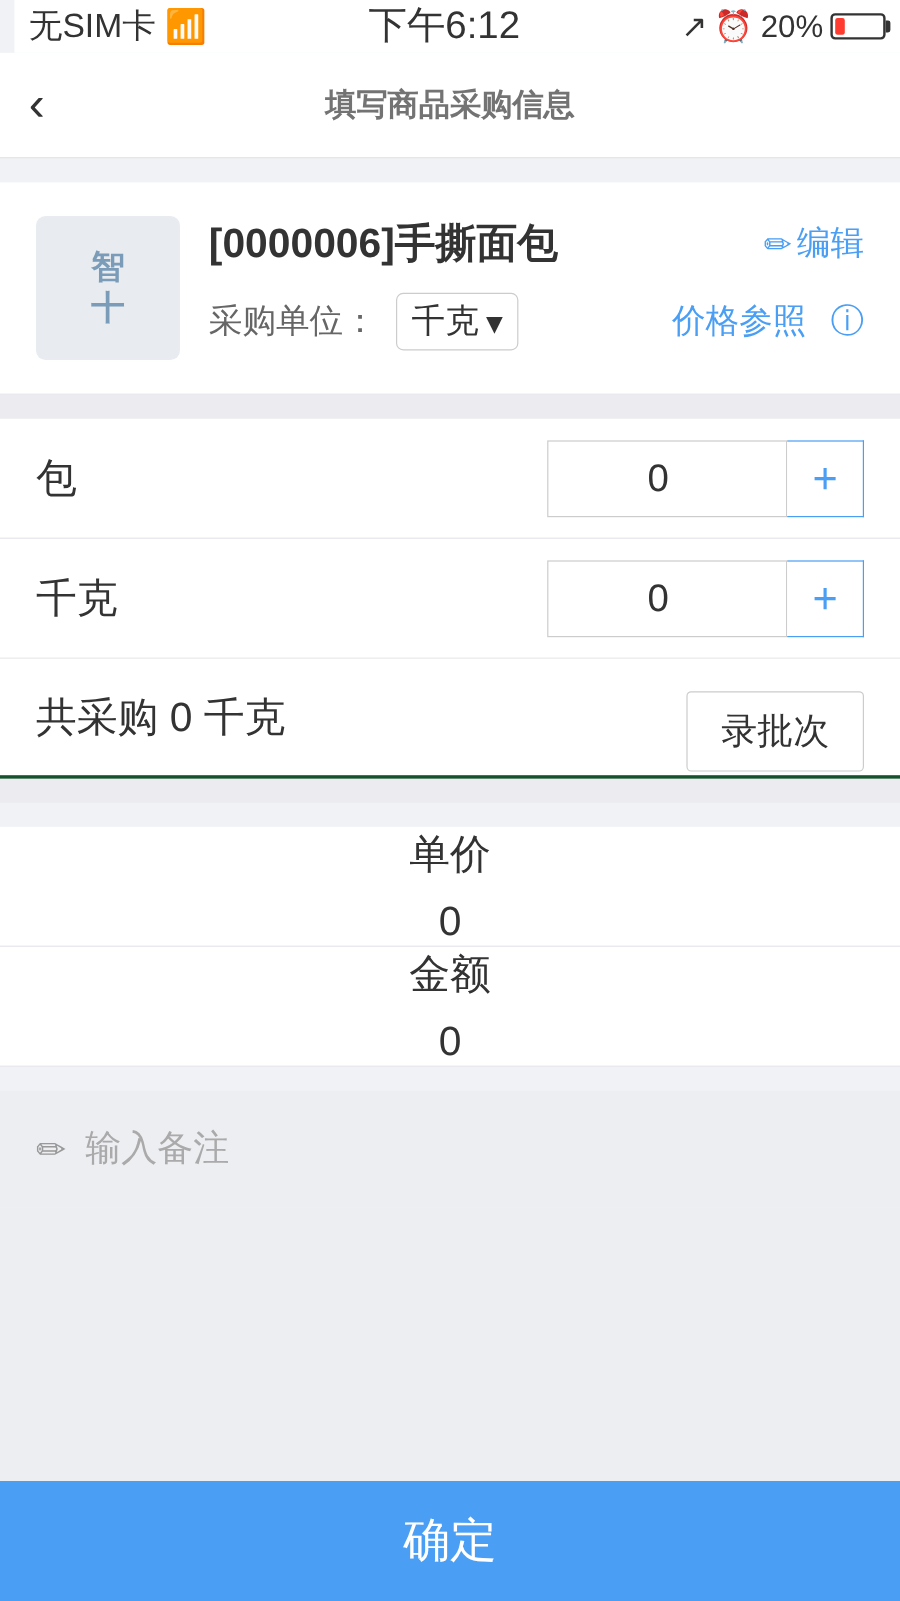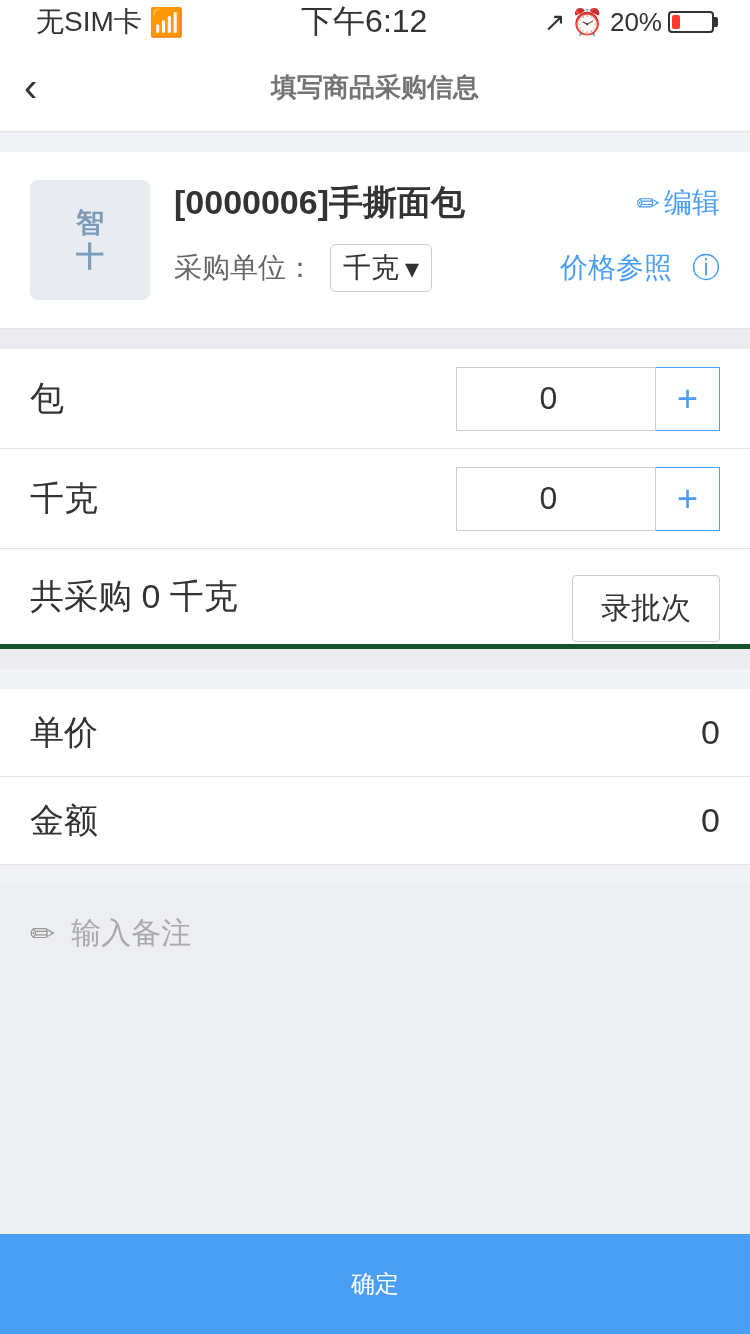--- a/index.html
+++ b/index.html
@@ -13,23 +13,24 @@
       color: #333;
     }
 
     
     .status-bar {
       height: 44px;
       background: #fff;
       display: flex;
       align-items: center;
       justify-content: space-between;
-      padding: 0 36px;
+      padding: 0 12px;
       font-size: 28px;
       font-weight: 500;
+      margin-left: 12px;
     }
     .status-left { display: flex; align-items: center; gap: 8px; }
     .status-center { font-size: 32px; font-weight: 400; }
     .status-right { display: flex; align-items: center; gap: 6px; font-size: 26px; }
     .battery {
       width: 46px; height: 22px;
       border: 2px solid #333;
       border-radius: 4px;
       position: relative;
       display: flex; align-items: center; padding: 2px;
@@ -201,21 +202,21 @@
     }
 
     
     .total-row {
       display: flex;
       align-items: center;
       justify-content: space-between;
       padding: 0 30px;
       height: 100px;
       background: #fff;
-      border-bottom: 5px solid #14532d;
+      border-bottom: 3px solid #14532d;
     }
     .total-text {
       font-size: 34px;
       color: #333;
     }
     .batch-btn {
       border: 1px solid #ccc;
       background: #fff;
       padding: 12px 28px;
       font-size: 30px;
@@ -228,22 +229,23 @@
     
     .price-section {
       background: #fff;
       margin-top: 20px;
     }
     .price-row {
       display: flex;
       align-items: center;
       justify-content: space-between;
       padding: 0 30px;
-      height: 88px;
+      height: 100px;
       border-bottom: 1px solid #e5e5ea;
+      flex-direction: column;
     }
     .price-label {
       font-size: 34px;
       color: #333;
     }
     .price-value {
       font-size: 34px;
       color: #333;
     }
 
@@ -274,21 +276,21 @@
 
     
     .confirm-btn {
       position: fixed;
       bottom: 0;
       left: 0;
       width: 750px;
       height: 100px;
       background: #4a9ff5;
       color: #fff;
-      font-size: 24px;
+      font-size: 39px;
       font-weight: 500;
       display: flex;
       align-items: center;
       justify-content: center;
       cursor: pointer;
       border: none;
     }
 
     .content-wrapper {
       padding-bottom: 100px;

